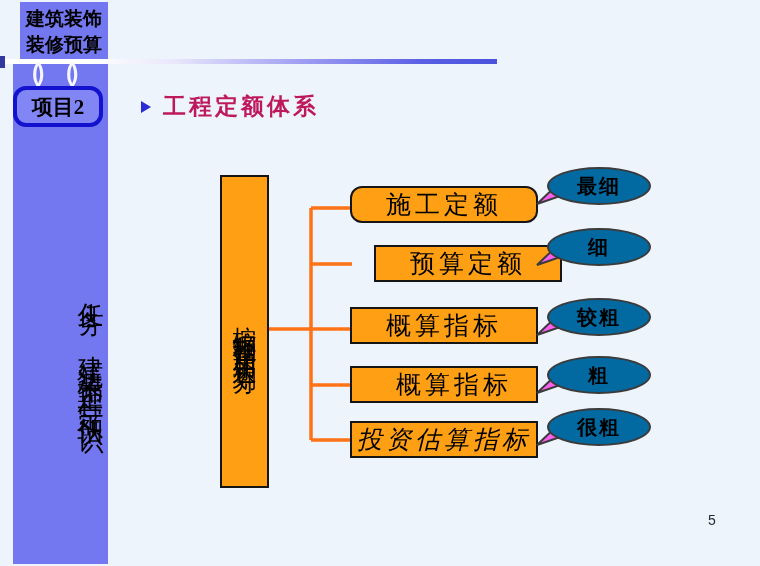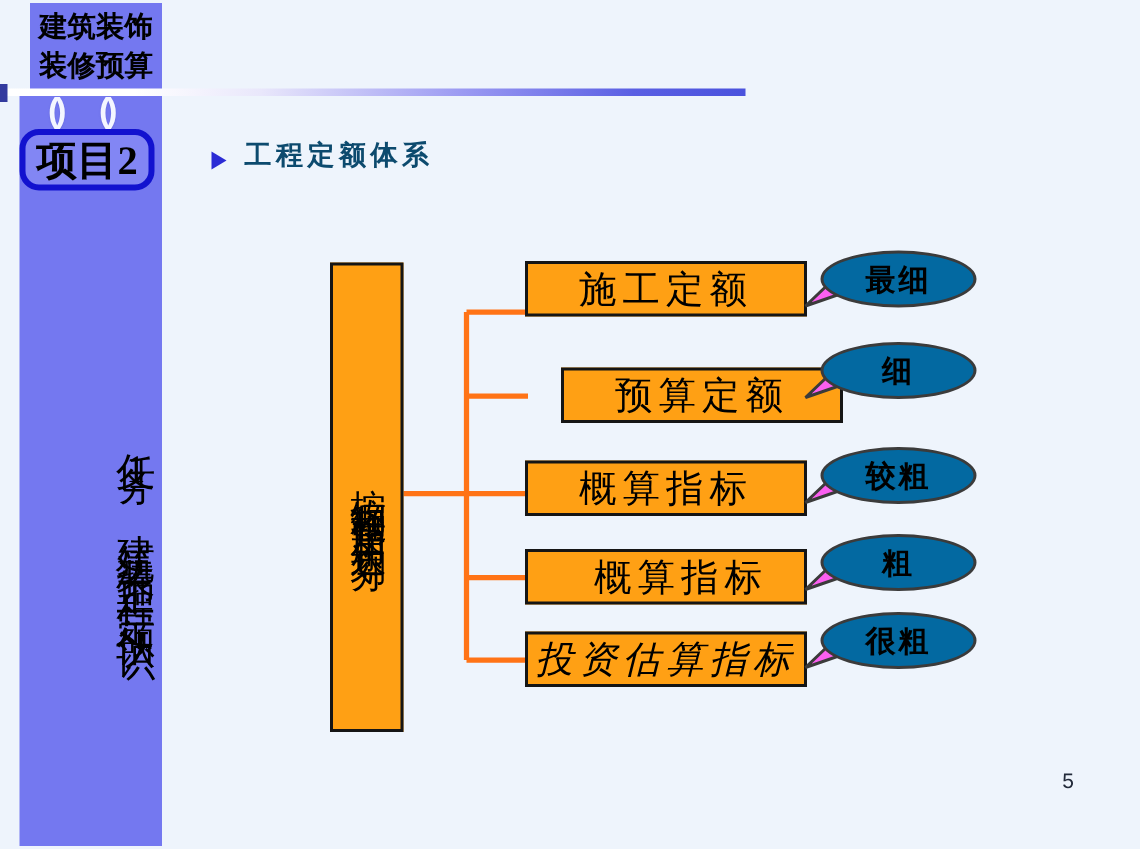--- a/index.html
+++ b/index.html
@@ -34,38 +34,38 @@
     position:absolute;top:60px;
     color:#f4f6ff;font-size:23px;font-weight:bold;letter-spacing:-3px;
     text-shadow:0 1px 1px rgba(90,90,200,.6);
   }
   .ring.r1{left:32px;} .ring.r2{left:66px;}
   .project-badge{
     position:absolute;left:13px;top:86px;width:90px;height:41px;
     background:#8286f4;border:4px solid #1212cf;border-radius:13px;
     box-sizing:border-box;
     display:flex;align-items:center;justify-content:center;
-    font-size:27px;font-weight:bold;color:#000;
+    font-size:21px;font-weight:bold;color:#000;
     font-family:"Liberation Serif", serif;
   }
   .task-vertical{
     position:absolute;left:13px;top:136px;width:95px;height:424px;
     display:flex;align-items:flex-start;justify-content:center;
     writing-mode:vertical-rl;text-orientation:upright;
     font-size:26px;letter-spacing:8px;color:#000;
     font-family:"Liberation Serif", serif;
   }
   
   .bullet{
     position:absolute;left:141px;top:101px;width:0;height:0;
     border-left:10px solid #2b2bd5;border-top:6px solid transparent;border-bottom:6px solid transparent;
   }
   .page-title{
     position:absolute;left:163px;top:91px;
-    font-size:18px;font-weight:bold;color:#0c4a6e;letter-spacing:3px;
+    font-size:23px;font-weight:bold;color:#be185d;letter-spacing:3px;
     font-family:"Liberation Serif", serif;
   }
   .page-number{
     position:absolute;left:700px;top:512px;width:24px;text-align:center;
     font-size:14px;color:#222a3a;
   }
   
   .connectors{position:absolute;left:0;top:0;width:760px;height:566px;}
   .vbox{
     position:absolute;left:220px;top:175px;width:49px;height:313px;
@@ -90,21 +90,21 @@
   }
   .callout .body{
     position:absolute;left:0;top:0;width:104px;height:38px;
     background:#0369a1;border:2.5px solid #3b3b3b;border-radius:50%;
     box-sizing:border-box;
     display:flex;align-items:center;justify-content:center;
     font-size:20px;font-weight:bold;color:#000;letter-spacing:2px;
     font-family:Liberation Serif, serif;
   }
   
-  .row0 .obox{top:174px;} .row0 .callout{top:167px;}
+  .row0 .obox{top:186px;border-radius:12px;} .row0 .callout{top:167px;}
   .row1 .obox{top:245px;margin-left:24px;} .row1 .callout{top:228px;}
   .row2 .obox{top:307px;} .row2 .callout{top:298px;}
   .row3 .obox{top:366px;padding-left:20px;} .row3 .callout{top:356px;}
   .row4 .obox{top:421px;font-style:italic;} .row4 .callout{top:408px;}
 </style>
 </head>
 <body>
 
 <div id="slide">
 

